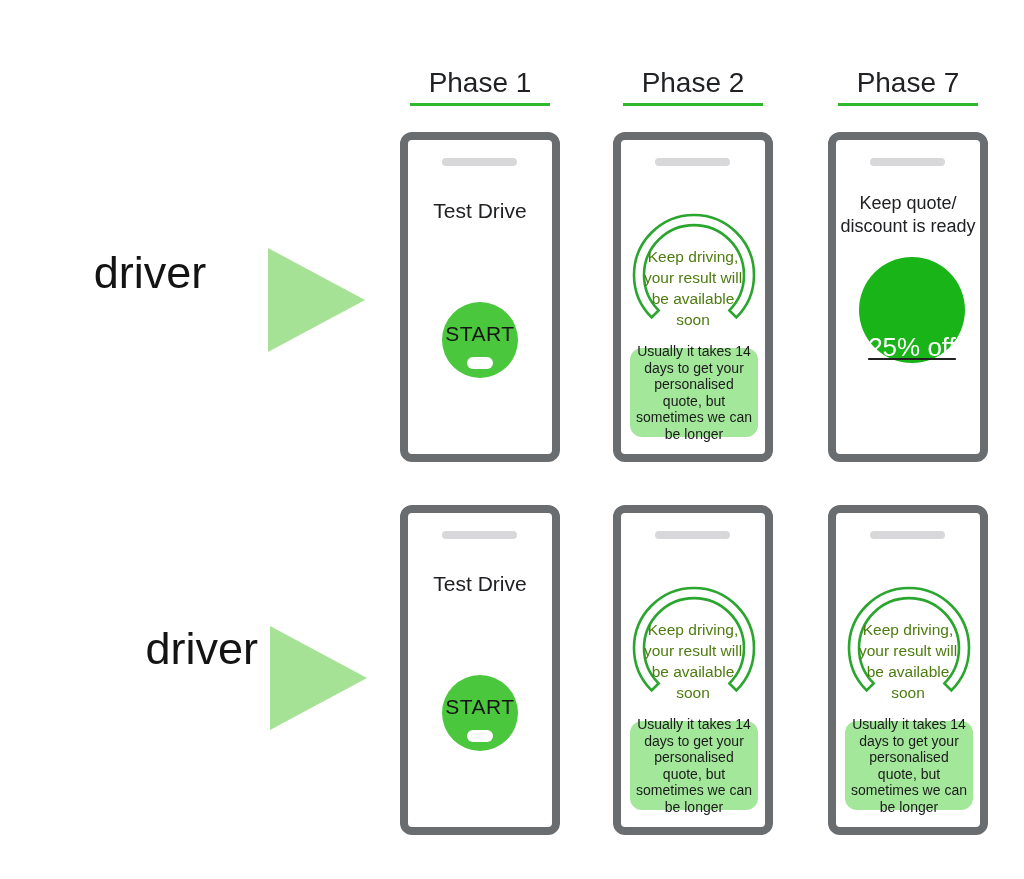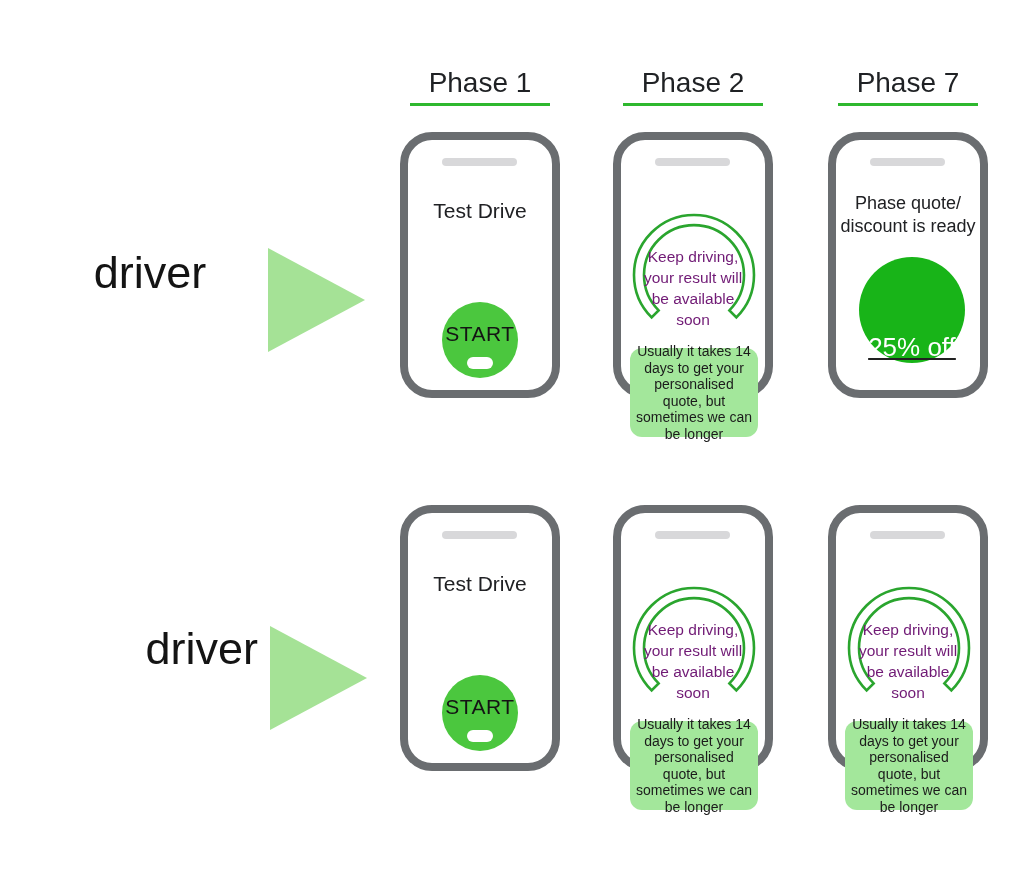--- a/index.html
+++ b/index.html
@@ -31,24 +31,24 @@
   }
   .flow-arrow {
     width: 0; height: 0;
     border-top: 52px solid transparent;
     border-bottom: 52px solid transparent;
     border-left: 97px solid var(--arrow_light_green, #a5e296);
   }
 
   
   .phone {
-    width: 160px; height: 266px;
+    width: 160px; height: 330px;
     background: #ffffff;
     border: 8px solid var(--phone_frame_gray, #6a6d70);
-    border-radius: 32px;
+    border-radius: 12px;
   }
   .notch {
     position: absolute;
     left: 34px; top: 18px;
     width: 75px; height: 8px;
     border-radius: 4px;
     background: #d8d8da;
   }
 
   
@@ -92,21 +92,21 @@
   .gauge-svg path {
     fill: none;
     stroke: var(--gauge_arc_green, #2aa52e);
     stroke-width: 2.6;
   }
   .gauge-text {
     position: absolute;
     left: 12px; top: 106px; width: 120px;
     text-align: center;
     font-size: 15.5px; line-height: 21px;
-    color: #701a75;
+    color: #4d7c0f;
   }
   .notification {
     position: absolute;
     left: 9px; top: 208px;
     width: 128px; height: 89px;
     border-radius: 12px;
     background: var(--notification_bg, #a3e79b);
     display: flex; align-items: center; justify-content: center;
   }
   .notification-text {
@@ -178,21 +178,21 @@
     <div>soon</div>
   </div>
   <div class="notification">
     <div class="notification-text">Usually it takes 14 days to get your personalised quote, but sometimes we can be longer</div>
   </div>
 </div>
 
 <div class="abs phone" style="left:828px; top:132px;">
   <div class="notch"></div>
   <div class="quote-title">
-    <div>Phase quote/</div>
+    <div>Keep quote/</div>
     <div>discount is ready</div>
   </div>
   <div class="discount-badge">
     <span class="discount-label">25% off</span>
   </div>
 </div>
 
 <div class="abs phone" style="left:400px; top:505px;">
   <div class="notch"></div>
   <div class="td-title">Test Drive</div>

